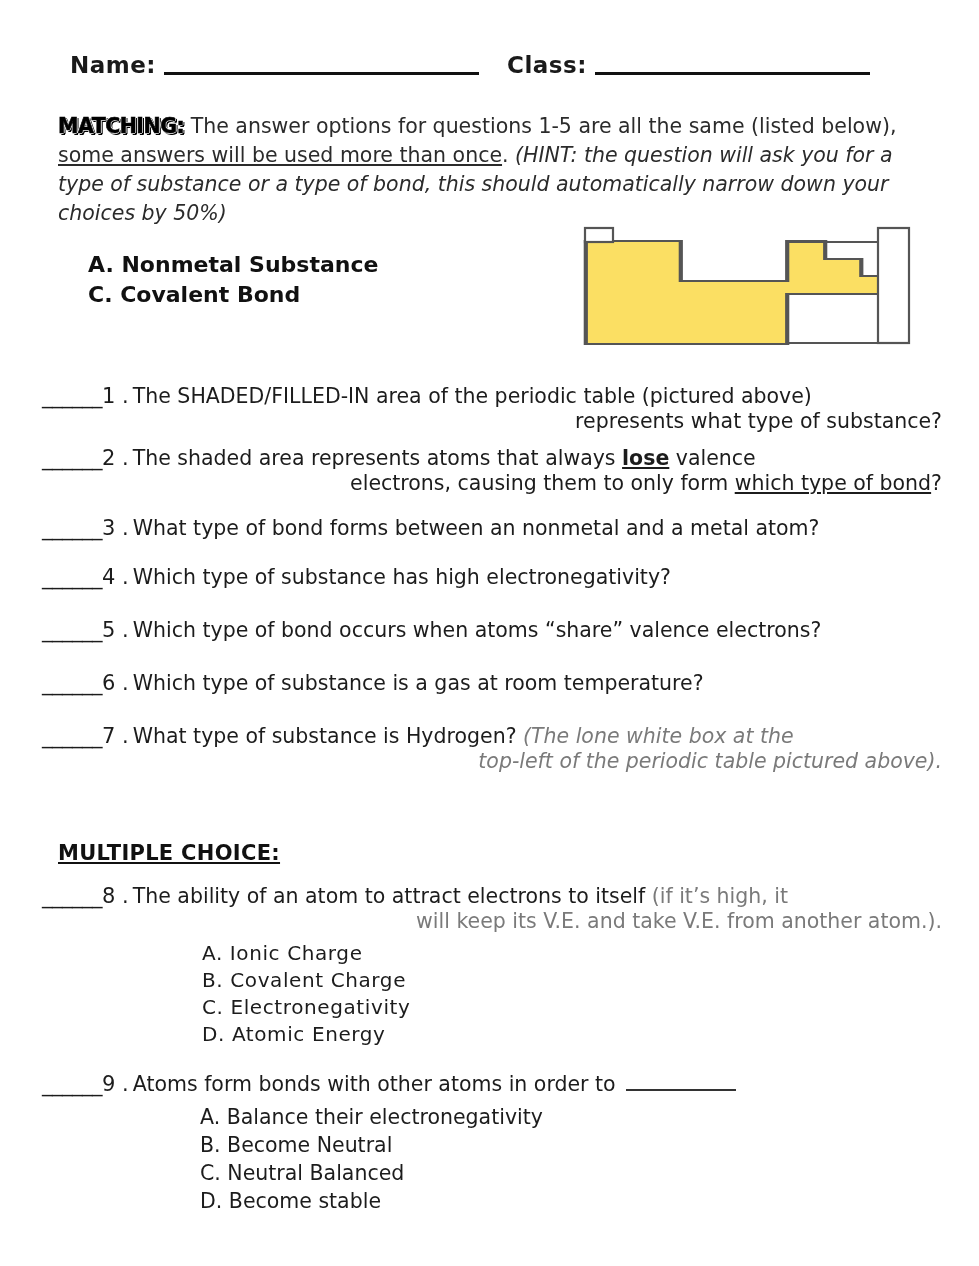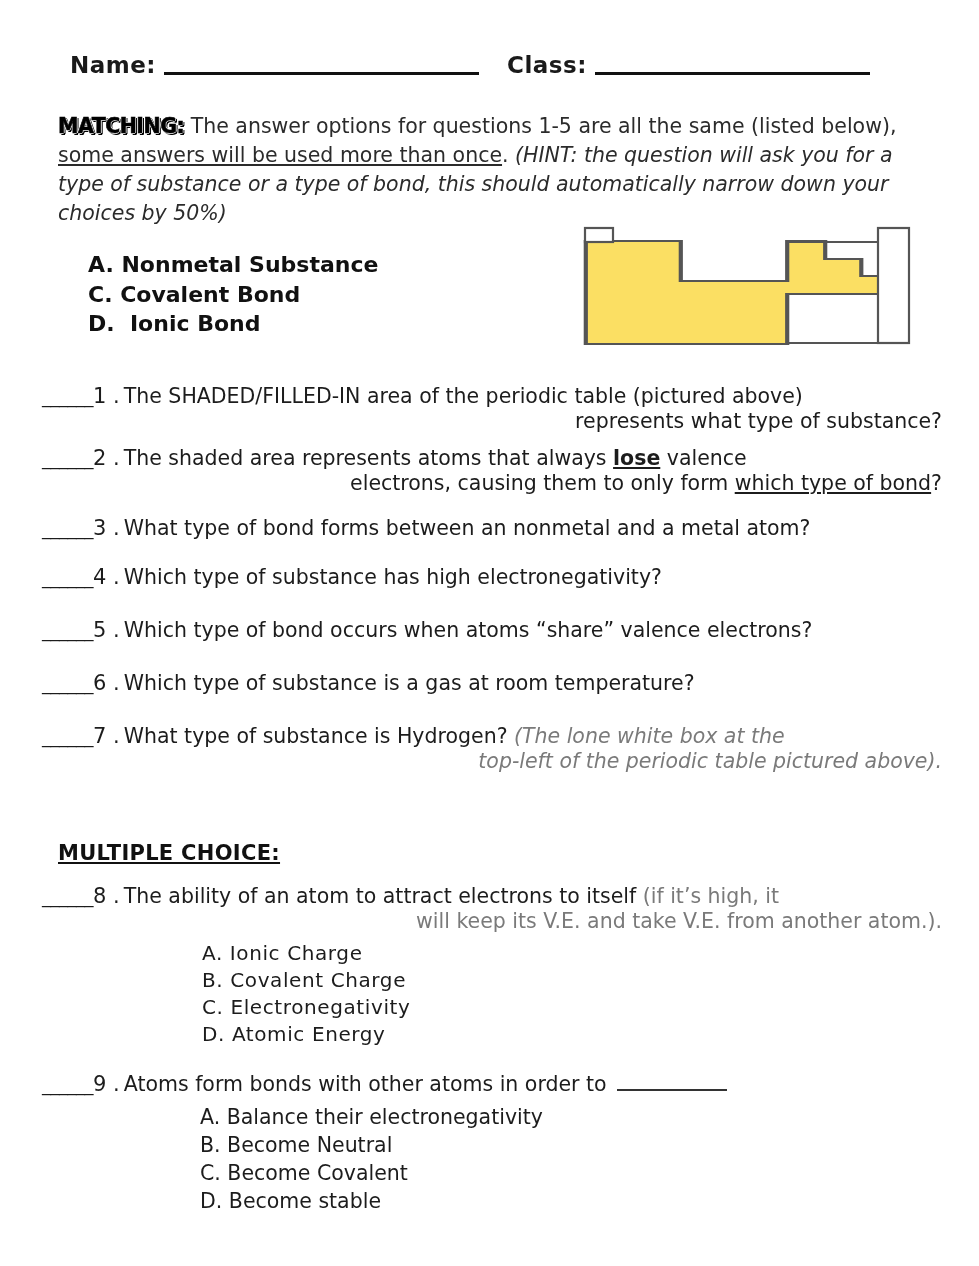--- a/index.html
+++ b/index.html
@@ -92,21 +92,21 @@
   }
   .q {
     display: flex;
     align-items: flex-start;
     margin-bottom: 14px;
   }
   .blank {
     flex: 0 0 auto;
     white-space: pre;
     letter-spacing: -0.5px;
-    font-size: 18px;
+    font-size: 21px;
   }
   .qnum {
     flex: 0 0 auto;
     white-space: pre;
     font-size: 21px;
   }
   .qtext {
     flex: 1 1 auto;
     padding-left: 4px;
   }
@@ -172,21 +172,20 @@
   </div>
 
   <div class="intro">
     <span class="matching-head">MATCHING:</span><span> The answer options for questions 1-5 are all the same (listed below),</span>
     <span class="u">some answers will be used more than once</span><span>. </span><span class="hint">(HINT: the question will ask you for a type of substance or a type of bond, this should automatically narrow down your choices by 50%)</span>
   </div>
 
   <div class="answer-bank">
     <div class="opt">A. Nonmetal Substance</div>
     <div class="opt">C. Covalent Bond</div>
-    <div class="opt">D.  Ionic Bond</div>
   </div>
 
   <div class="ptable">
     <svg width="332" height="134" viewBox="0 0 332 134" xmlns="http://www.w3.org/2000/svg">
 
       <path d="M 2 15 L 52 15 L 52 55 L 108 55 L 108 2 L 108 55 L 2 55 Z" fill="none" stroke="none"></path>
       <path d="M 2 15
                L 52 15
                L 52 55
                L 108 55
@@ -288,19 +287,19 @@
       <span class="blank">______</span>
       <span class="qnum">9 .</span>
       <span class="qtext">
         <span>Atoms form bonds with other atoms in order to </span><span class="inline-blank"></span>
       </span>
     </div>
 
     <ul class="choices narrow">
       <li>A. Balance their electronegativity</li>
       <li>B. Become Neutral</li>
-      <li>C. Become Covalent</li>
+      <li>C. Neutral Balanced</li>
       <li>D. Become stable</li>
     </ul>
 
   </div>
 
 </div>
 
 </body></html>

